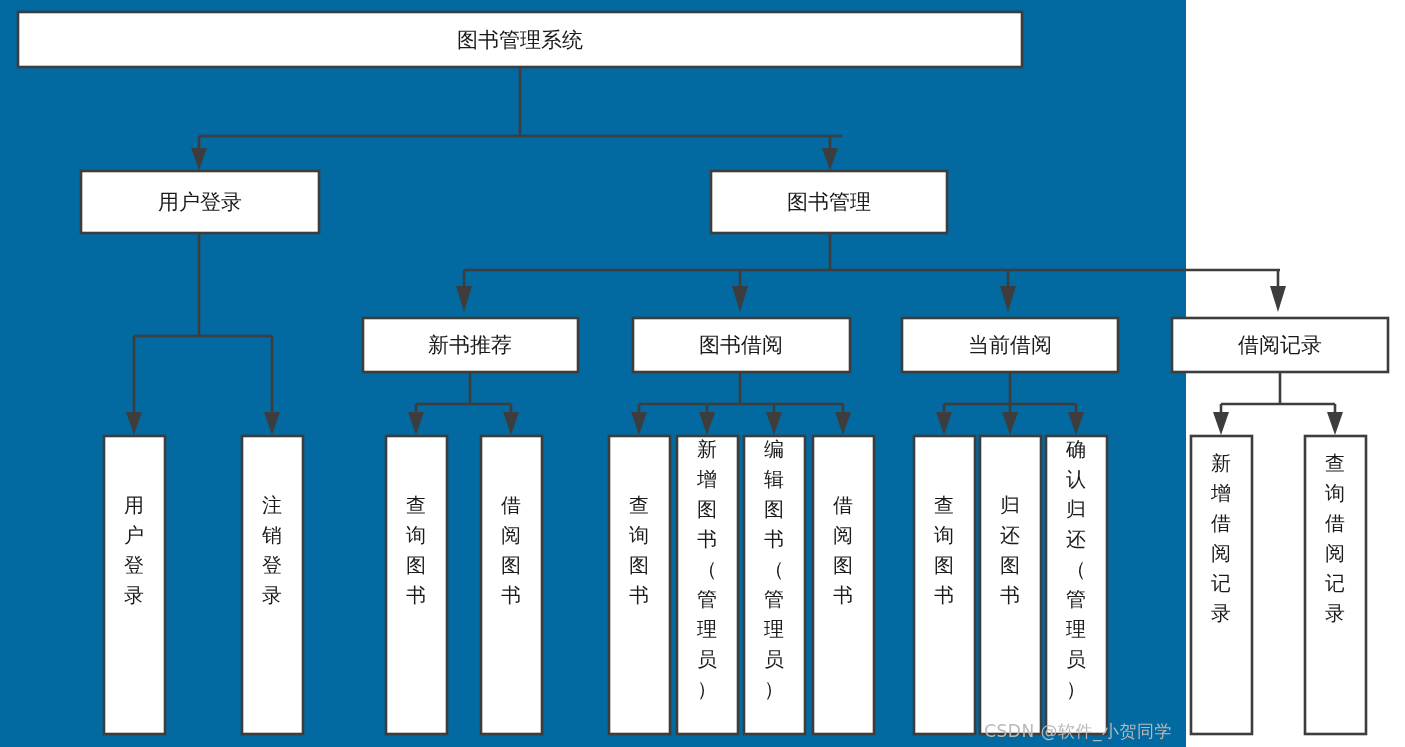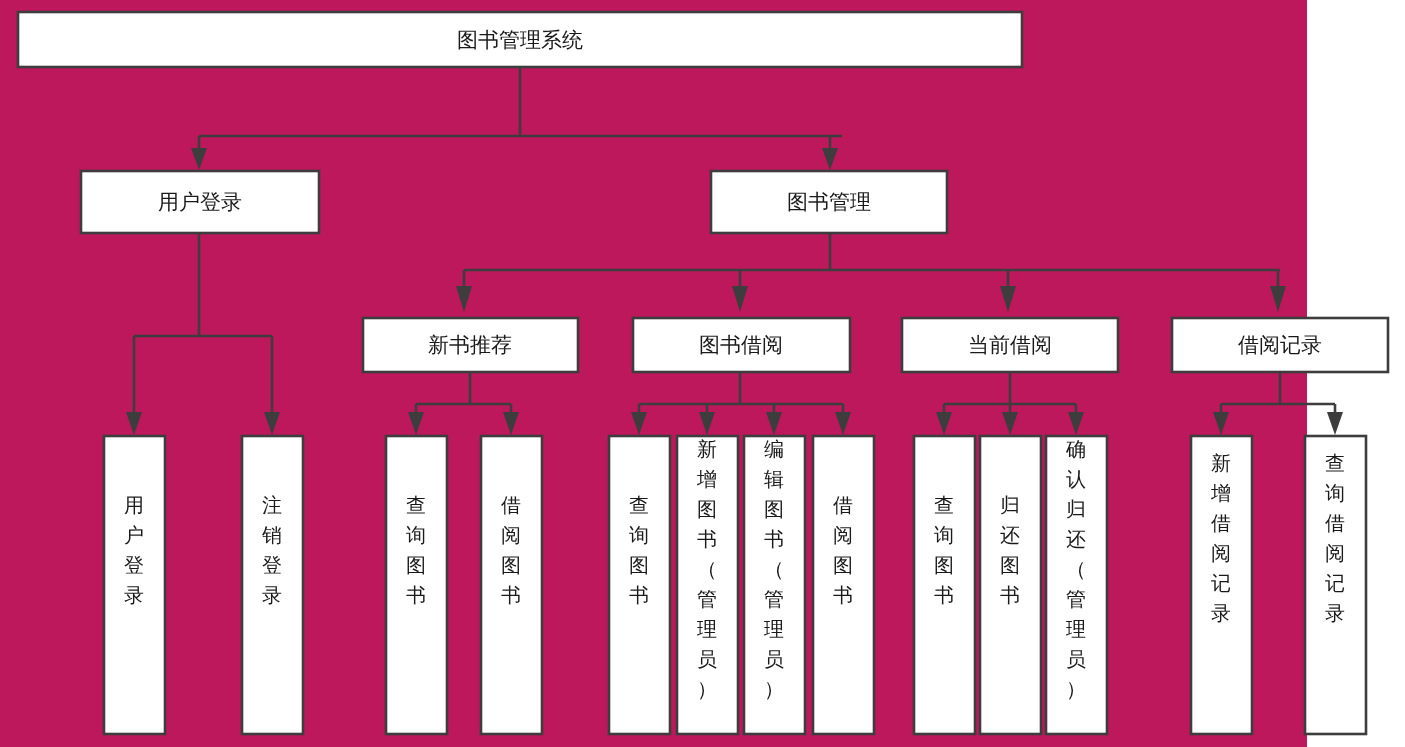--- a/index.html
+++ b/index.html
@@ -8,23 +8,23 @@
     background: #ffffff;
   }
   body {
     width: 1405px;
     height: 747px;
     font-family: "DejaVu Sans", "Liberation Sans", sans-serif;
     overflow: hidden;
   }
   #diagram-root {
     position: relative;
-    width: 1307px;
+    width: 1186px;
     height: 747px;
-    background: #be185d;
+    background: #0369a1;
   }
   svg.diagram {
     position: absolute;
     left: 0;
     top: 0;
     width: 1405px;
     height: 747px;
   }
   .node-box {
     fill: #ffffff;
@@ -241,14 +241,15 @@
       <text class="node-label-vertical" x="1221" y="470"><tspan x="1221" y="470">新</tspan><tspan x="1221" y="500">增</tspan><tspan x="1221" y="530">借</tspan><tspan x="1221" y="560">阅</tspan><tspan x="1221" y="590">记</tspan><tspan x="1221" y="620">录</tspan></text>
     </g>
 
     <g>
       <rect class="node-box" x="1305" y="436" width="61" height="298"></rect>
       <text class="node-label-vertical" x="1335" y="470"><tspan x="1335" y="470">查</tspan><tspan x="1335" y="500">询</tspan><tspan x="1335" y="530">借</tspan><tspan x="1335" y="560">阅</tspan><tspan x="1335" y="590">记</tspan><tspan x="1335" y="620">录</tspan></text>
     </g>
 
   </svg>
 
+  <div class="watermark">CSDN @软件_小贺同学</div>
 
 </div>
 
 </body></html>

